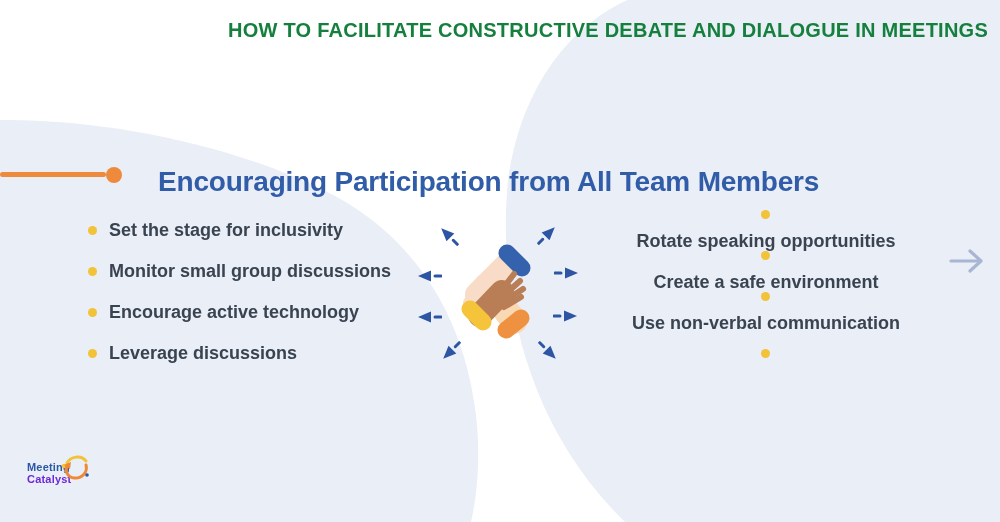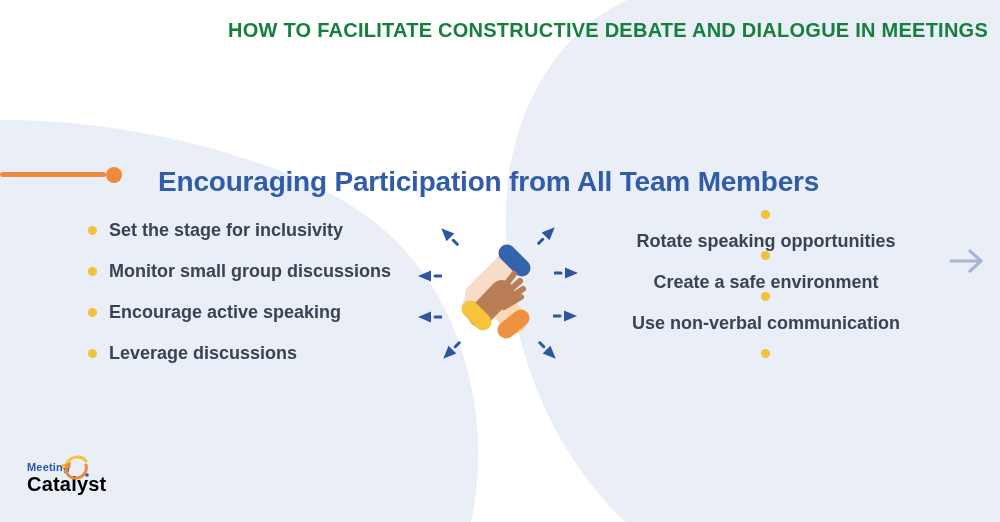--- a/index.html
+++ b/index.html
@@ -38,21 +38,21 @@
   .arrow polygon{fill:#2D55A4;}
   .rot45{transform:rotate(45deg);}
   .rot-45{transform:rotate(-45deg);}
   .rot135{transform:rotate(135deg);}
   .rot-135{transform:rotate(-135deg);}
   .rot180{transform:rotate(180deg);}
   .hands{position:absolute;left:450px;top:243px;}
   .next-arrow{position:absolute;left:948px;top:246px;cursor:pointer;}
   .logo{position:absolute;left:27px;top:462px;line-height:1;}
   .logo-top{font-size:11px;font-weight:700;color:#2B57A5;letter-spacing:.2px;}
-  .logo-bottom{font-size:20px;font-weight:700;color:#000000;margin-top:1px;letter-spacing:.2px;}
+  .logo-bottom{font-size:11px;font-weight:700;color:#6d28d9;margin-top:1px;letter-spacing:.2px;}
   .logo-swirl{position:absolute;left:31px;top:-10px;}
 </style>
 </head>
 <body>
 
 <div class="canvas">
 
   <svg class="bg" viewBox="0 0 1000 522" aria-hidden="true">
     <path class="blob" d="M -5 120 C 110 118 245 148 335 196 C 425 245 468 330 477 425 C 480 462 477 495 471 522 L -5 522 Z"></path>
     <path class="blob" d="M 640 -5 C 570 20 520 90 508 180 C 498 280 520 420 625 522 L 1005 522 L 1005 -5 Z"></path>
@@ -69,21 +69,21 @@
     <div class="row">
       <span class="bullet"></span>
       <span class="label">Set the stage for inclusivity</span>
     </div>
     <div class="row">
       <span class="bullet"></span>
       <span class="label">Monitor small group discussions</span>
     </div>
     <div class="row">
       <span class="bullet"></span>
-      <span class="label">Encourage active speaking</span>
+      <span class="label">Encourage active technology</span>
     </div>
     <div class="row">
       <span class="bullet"></span>
       <span class="label">Leverage discussions</span>
     </div>
   </div>
 
   <div class="list right">
     <div class="row">
       <span class="bullet"></span>

